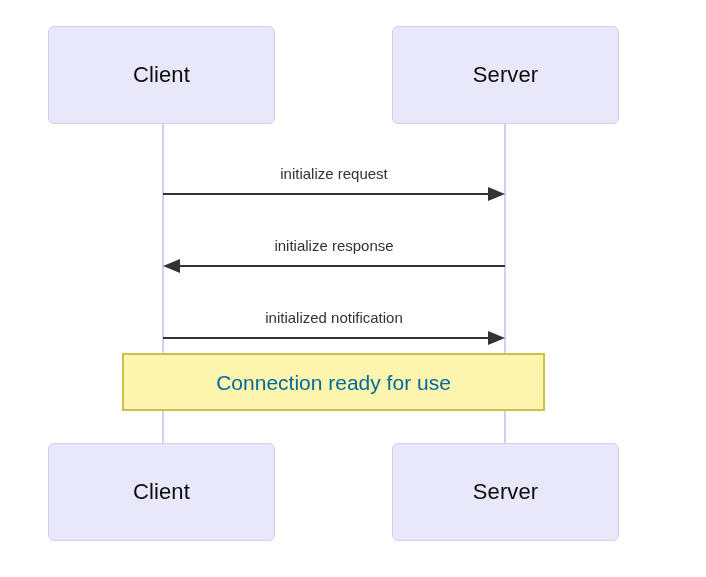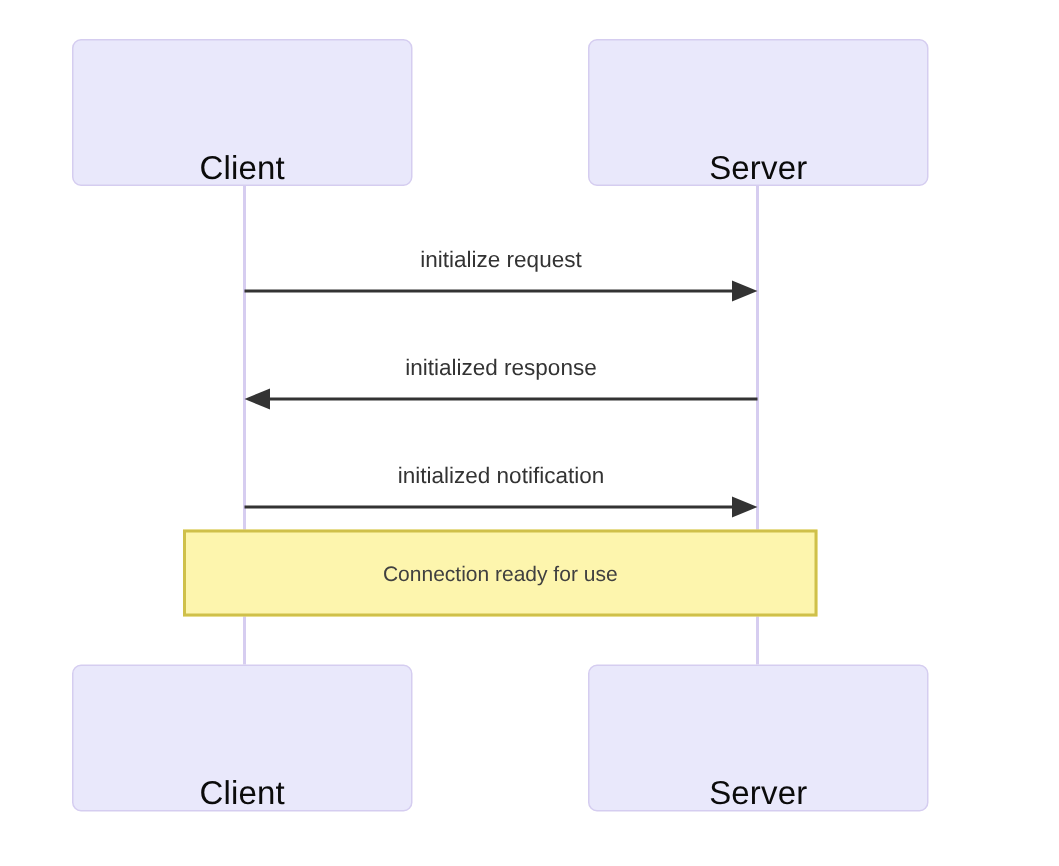--- a/index.html
+++ b/index.html
@@ -24,21 +24,21 @@
   
   .participant-box {
     position: absolute;
     box-sizing: border-box;
     width: 227px;
     height: 98px;
     background: #e9e8fb;
     border: 1px solid #d5cdf0;
     border-radius: 6px;
     display: flex;
-    align-items: flex-end;
+    align-items: center;
     justify-content: center;
     z-index: 3;
   }
   .participant-label {
     font-size: 22px;
     color: #0b0b0b;
     line-height: 1;
     letter-spacing: 0.1px;
   }
 
@@ -102,22 +102,22 @@
     width: 423px;
     height: 58px;
     background: #fdf5ad;
     border: 2px solid #cfc04a;
     display: flex;
     align-items: center;
     justify-content: center;
     z-index: 4;
   }
   .note-text {
-    font-size: 14px;
-    color: #404040;
+    font-size: 21px;
+    color: #0369a1;
     line-height: 1;
     white-space: nowrap;
     text-align: center;
   }
 </style>
 </head>
 <body>
 
 <div id="diagram">
 
@@ -134,21 +134,21 @@
 
   <div class="message msg-1">
     <span class="message-label">initialize request</span>
     <svg class="message-arrow" viewBox="0 0 342 18" preserveAspectRatio="none">
       <line x1="0" y1="9" x2="330" y2="9" stroke="#333333" stroke-width="2"></line>
       <polygon points="342,9 325,2 325,16" fill="#333333"></polygon>
     </svg>
   </div>
 
   <div class="message msg-2">
-    <span class="message-label">initialized response</span>
+    <span class="message-label">initialize response</span>
     <svg class="message-arrow" viewBox="0 0 342 18" preserveAspectRatio="none">
       <line x1="12" y1="9" x2="342" y2="9" stroke="#333333" stroke-width="2"></line>
       <polygon points="0,9 17,2 17,16" fill="#333333"></polygon>
     </svg>
   </div>
 
   <div class="message msg-3">
     <span class="message-label">initialized notification</span>
     <svg class="message-arrow" viewBox="0 0 342 18" preserveAspectRatio="none">
       <line x1="0" y1="9" x2="330" y2="9" stroke="#333333" stroke-width="2"></line>

